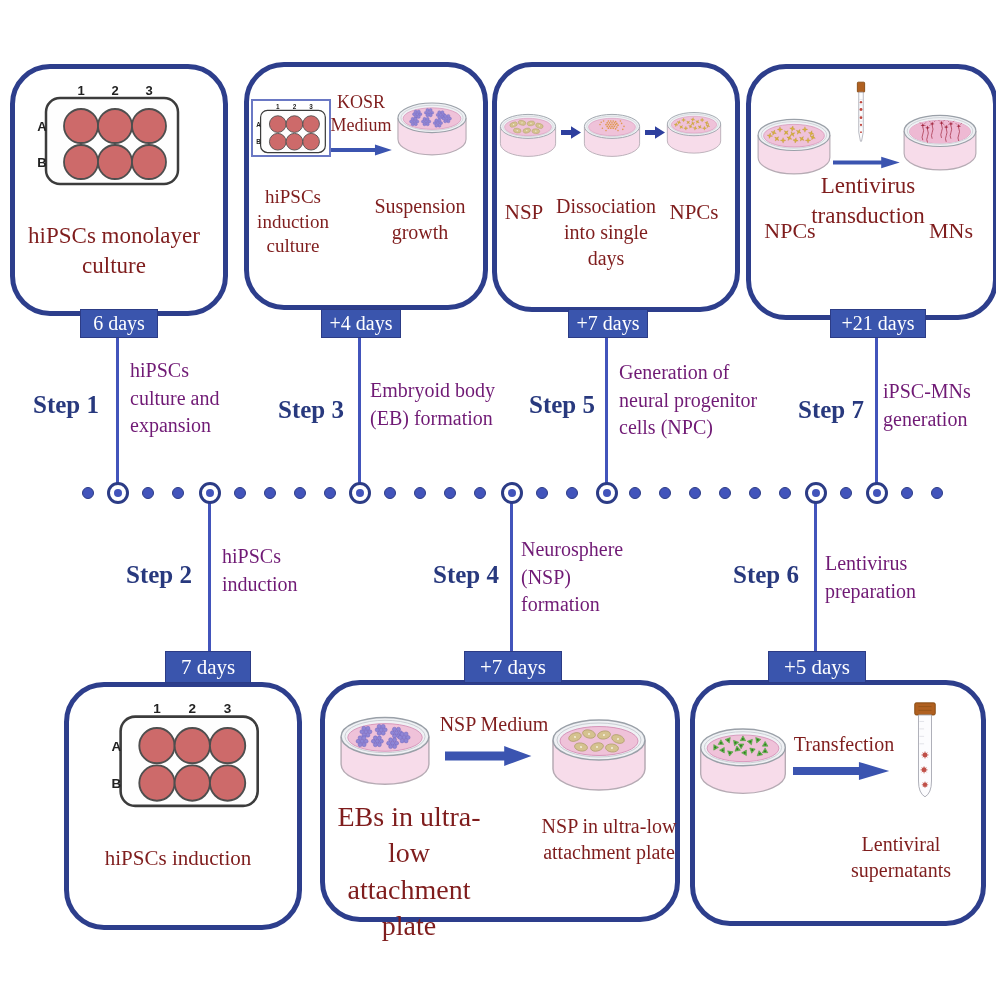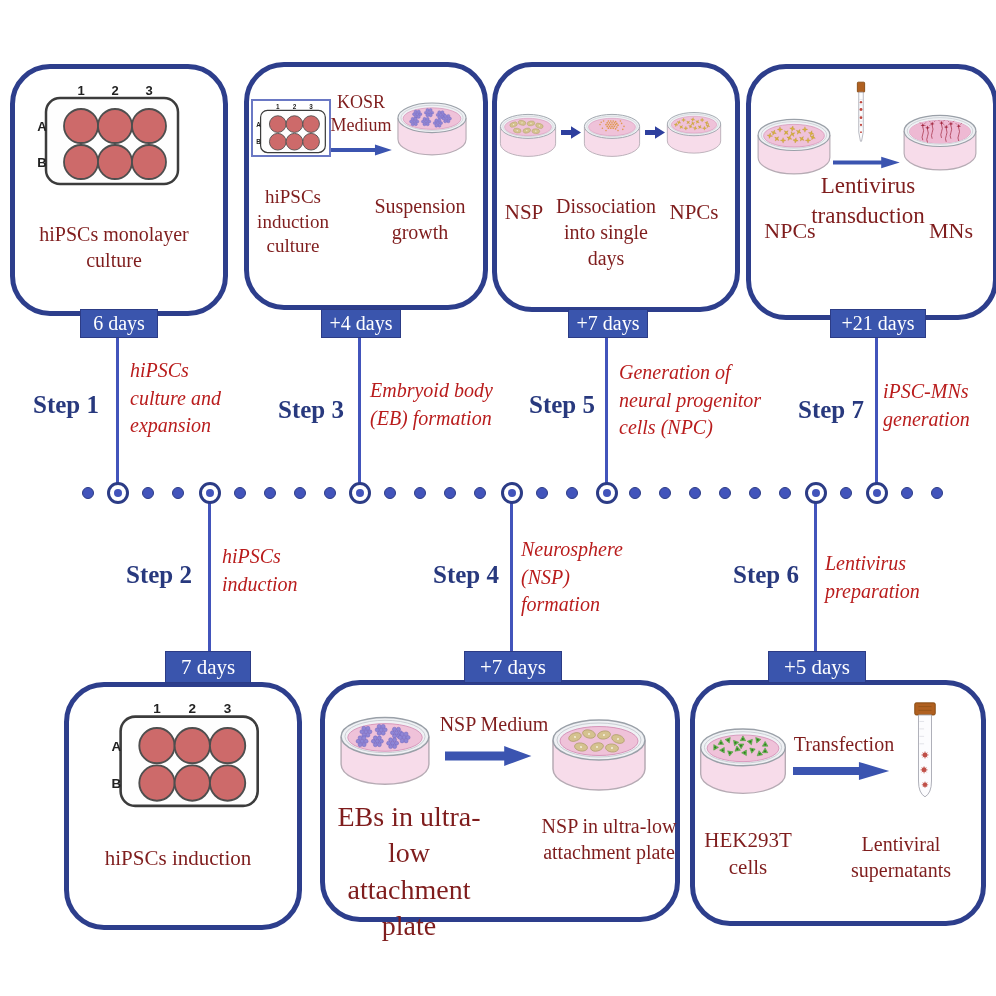--- a/index.html
+++ b/index.html
@@ -26,21 +26,21 @@
     border:3px solid #2c3c86; background:#fff; top:482px; z-index:2;
   }
   .tl-node::after {
     content:""; position:absolute; left:4px; top:4px; width:8px; height:8px;
     border-radius:50%; background:var(--timeline, #4254bb);
   }
   .step-label {
     position:absolute; font-weight:bold; font-size:25px;
     color:var(--step-text, #28397e); z-index:2; white-space:nowrap;
   }
-  .step-desc { position:absolute; font-size:20px; line-height:1.38; color:#b91c1c; z-index:2;font-style:italic; }
+  .step-desc { position:absolute; font-size:20px; line-height:1.38; color:#701a75; z-index:2; }
   .cap { position:absolute; text-align:center; line-height:1.3; color:#7f1d1d; }
   .abs { position:absolute; }
   .miniplate-frame {
     position:absolute; border:2px solid #6a78c4; background:#fff; padding:2px 1px 1px 1px;
   }
   svg { display:block; }
 </style>
 </head>
 <body>
 
@@ -260,21 +260,21 @@
   <div class="vline" style="left:605px;top:298px;height:187px"></div>
   <div class="vline" style="left:875px;top:306px;height:179px"></div>
   <div class="vline" style="left:208px;top:501px;height:181px"></div>
   <div class="vline" style="left:510px;top:501px;height:181px"></div>
   <div class="vline" style="left:814px;top:501px;height:181px"></div>
 
   <div class="fbox" style="left:10px;top:64px;width:208px;height:242px">
     <svg class="abs" style="left:18px;top:14px" width="150" height="104">
         <use href="#sym-plate"></use>
       </svg>
-    <div class="cap" style="left:5px;top:152px;width:188px;font-size:20px">hiPSCs monolayer culture</div>
+    <div class="cap" style="left:5px;top:152px;width:188px;font-size:23px">hiPSCs monolayer culture</div>
   </div>
 
   <div class="fbox" style="left:244px;top:62px;width:234px;height:238px">
     <div class="miniplate-frame" style="left:2px;top:32px">
       <svg width="74" height="51">
           <use href="#sym-plate"></use>
         </svg>
     </div>
     <div class="cap" style="left:78px;top:24px;width:68px;font-size:18px">KOSR Medium</div>
     <svg class="abs" style="left:82px;top:76px" width="62" height="14" viewBox="0 0 110 22" preserveAspectRatio="none">
@@ -409,17 +409,16 @@
     <svg class="abs" style="left:2px;top:32px" width="92" height="81">
         <use href="#sym-dish-hek"></use>
       </svg>
     <div class="cap" style="left:92px;top:46px;width:114px;font-size:20px">Transfection</div>
     <svg class="abs" style="left:98px;top:76px" width="98" height="20" viewBox="0 0 110 22" preserveAspectRatio="none">
         <use href="#sym-arrow-thick"></use>
       </svg>
     <svg class="abs" style="left:216px;top:16px" width="28" height="107">
         <use href="#sym-tube"></use>
       </svg>
-    <div class="cap" style="left:4px;top:142px;width:98px;font-size:21px">HEK293T cells</div>
     <div class="cap" style="left:134px;top:146px;width:144px;font-size:20px">Lentiviral supernatants</div>
   </div>
 
 </div>
 
 </body></html>

